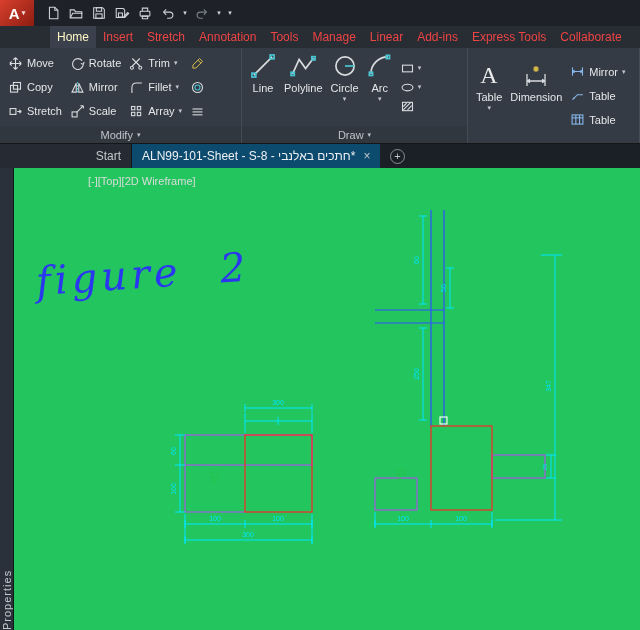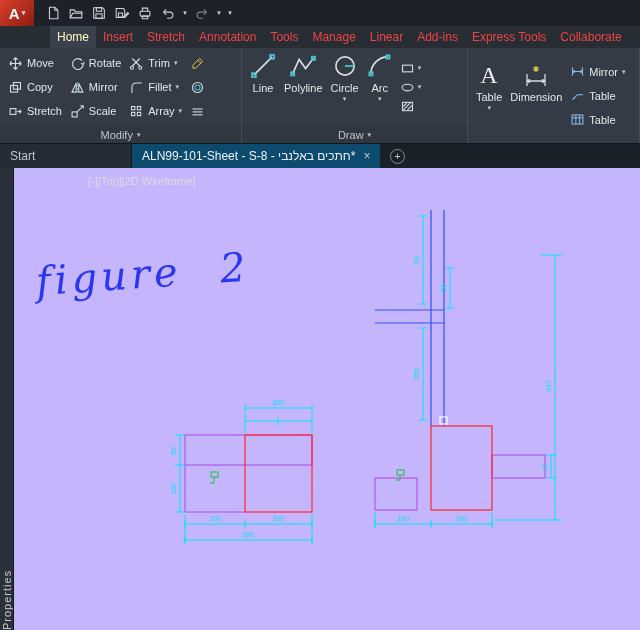--- a/index.html
+++ b/index.html
@@ -52,35 +52,35 @@
   .mrow .dd { font-size:7px; color:#c3c7cd; }
 
   .istroke { stroke:#d9dcdf; stroke-width:1.3; fill:none; }
   .iaccent { stroke:#49c6d4; stroke-width:1.3; fill:none; }
   .iblue   { stroke:#86b7ea; stroke-width:1.3; fill:none; }
   .igold   { stroke:#dcc04a; stroke-width:1.2; fill:none; }
 
   
   .filetabs { height:24px; background:#1b1f26; display:flex; align-items:stretch; }
   .ftab { display:flex; align-items:center; font-size:12px; padding:0 10px; }
-  .ftab-start { width:132px; background:#262b33; color:#c2c6cc; justify-content:flex-start;
+  .ftab-start { width:132px; background:#262b33; color:#c2c6cc; justify-content:flex-end;
                 border-right:1px solid #14161a; }
   .ftab-doc { background:#0c4a6e; color:#eef0f3; gap:8px; }
   .ftab-doc .close { color:#c2c6cc; font-size:12px; }
   .ftab-plus { width:34px; display:flex; align-items:center; justify-content:center; }
   .plus-circle { width:15px; height:15px; border:1px solid #8a8f96; border-radius:50%;
                  color:#c2c6cc; font-size:11px; line-height:13px; text-align:center; }
 
   
   .main { flex:1; display:flex; }
   .propsbar { width:14px; background:#2b313b; border-right:1px solid #14161a;
               display:flex; justify-content:center; padding-top:168px; }
   .propsbar span { writing-mode:vertical-rl; transform:rotate(180deg);
                    font-size:11px; color:#c5c9cf; letter-spacing:1px; }
-  .canvas { flex:1; background:#c4b5fd; position:relative; }
+  .canvas { flex:1; background:#22c55e; position:relative; }
   .canvas svg { display:block; }
 </style>
 </head>
 <body>
 
 <div class="app">
 
   <div class="titlebar">
     <div class="logo">
       <span>A</span>

